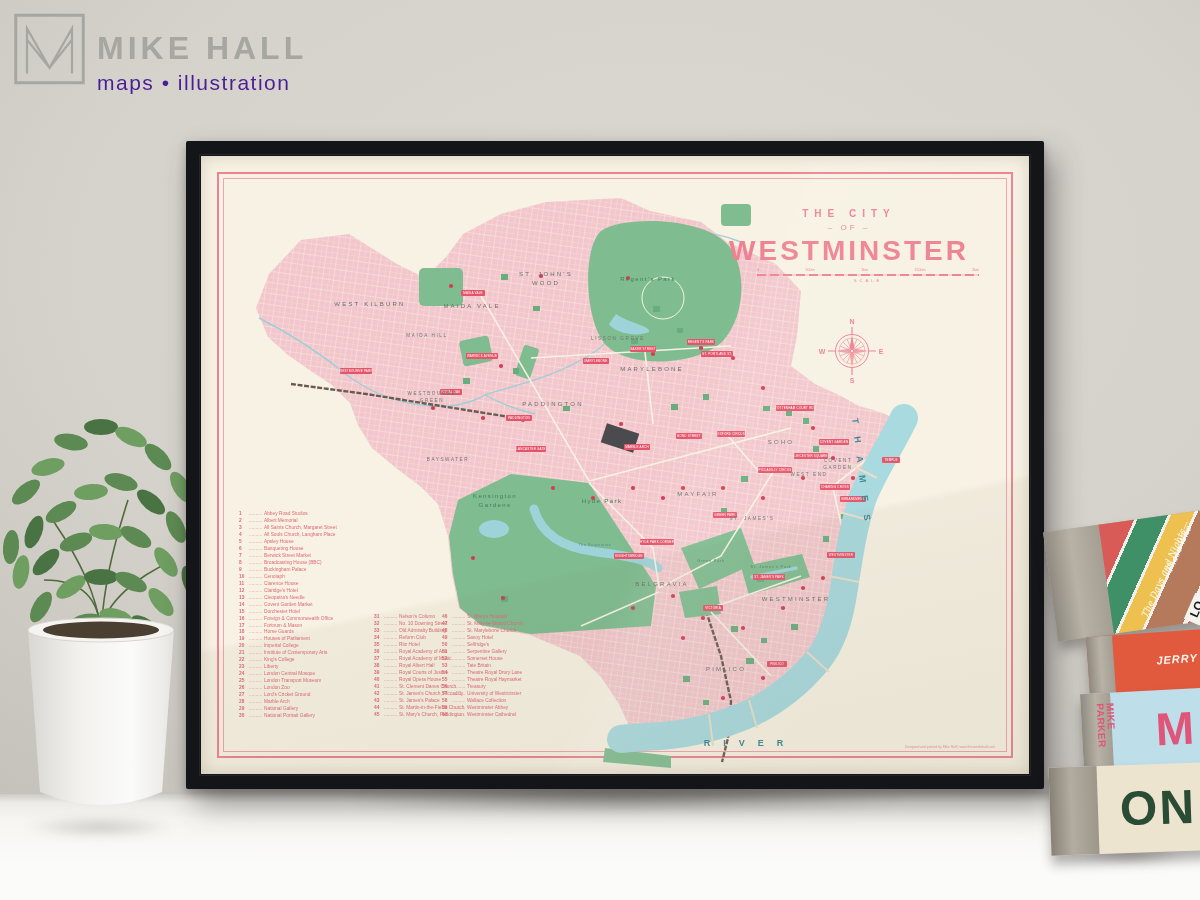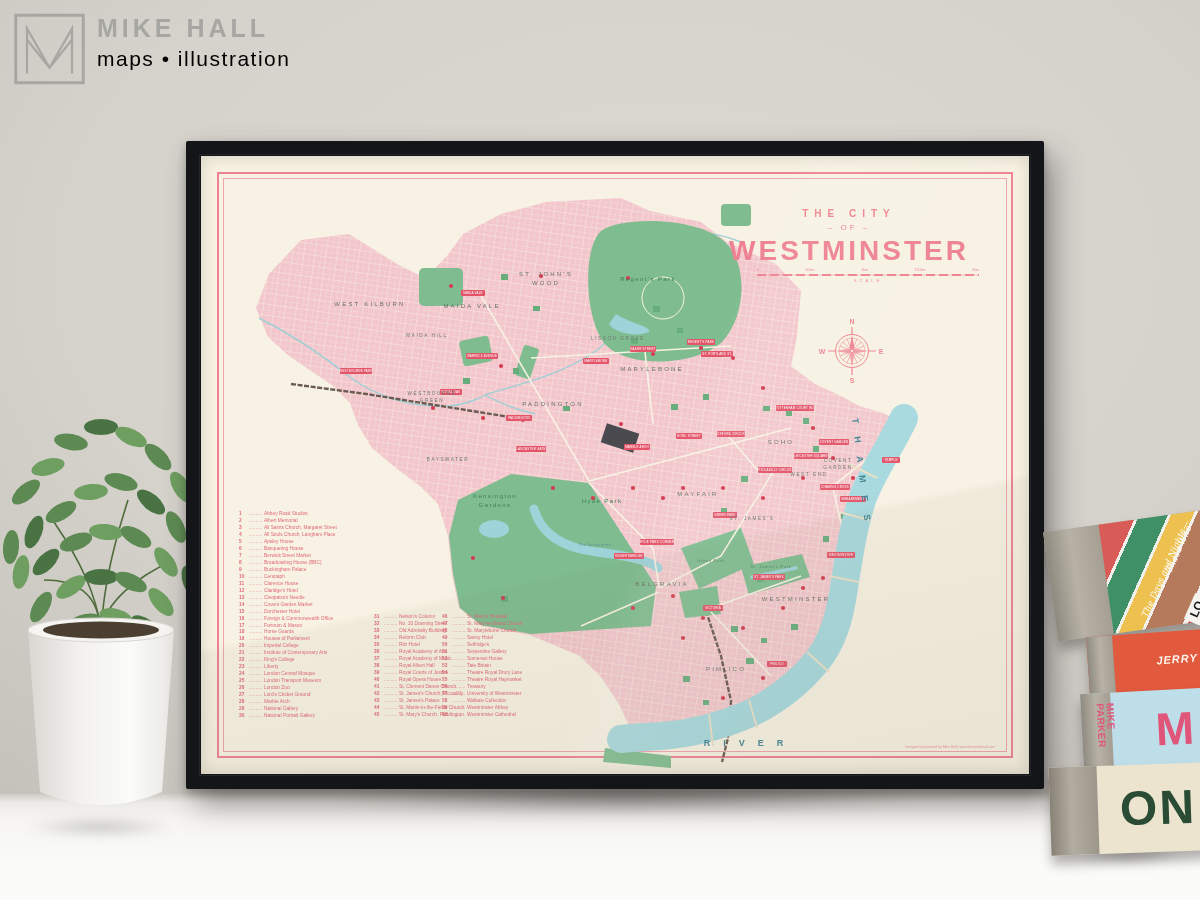--- a/index.html
+++ b/index.html
@@ -12,22 +12,22 @@
     background:linear-gradient(#cfccc7 0px, #ecebe7 9px, #f6f5f2 26px, #fbfbf9 70px);}
   .frame-shadow{position:absolute;left:205px;top:776px;width:840px;height:42px;
     background:radial-gradient(50% 50%, rgba(30,28,25,0.38), rgba(30,28,25,0) 70%);filter:blur(7px);}
   .pot-shadow{position:absolute;left:-10px;top:812px;width:220px;height:30px;
     background:radial-gradient(50% 50%, rgba(30,28,25,0.22), rgba(30,28,25,0) 70%);filter:blur(5px);}
   .books-shadow{position:absolute;left:1048px;top:838px;width:160px;height:30px;
     background:radial-gradient(50% 50%, rgba(30,28,25,0.30), rgba(30,28,25,0) 72%);filter:blur(5px);}
   
   .monogram{position:absolute;left:12px;top:11px;width:75px;height:76px;}
   .brand{position:absolute;left:97px;top:14px;color:#a6a6a2;}
-  .brand-name{font-size:25px;font-weight:bold;letter-spacing:4px;}
-  .brand-tag{font-size:21px;letter-spacing:1.5px;color:#000000;margin-top:4px;}
+  .brand-name{font-size:32px;font-weight:bold;letter-spacing:4px;margin-top:16px;}
+  .brand-tag{font-size:21px;letter-spacing:1.5px;color:#4c1d95;margin-top:4px;}
   .handle{position:absolute;right:16px;top:856px;font-size:27px;color:#b7b6b2;letter-spacing:1px;}
   
   .frame{position:absolute;left:186px;top:141px;width:858px;height:648px;box-sizing:border-box;
     background:#141518;padding:15px;border-radius:2px;
     box-shadow:10px 16px 30px rgba(55,52,48,0.45), 0 4px 10px rgba(0,0,0,0.25);}
   .frame::after{content:"";position:absolute;inset:13px;border:1px solid rgba(255,255,255,0.07);pointer-events:none;}
   .poster{position:relative;width:828px;height:618px;background:#f7f2e3;overflow:hidden;
     box-shadow:inset 0 0 16px rgba(90,80,60,0.22);}
   .glass{position:absolute;inset:0;z-index:60;pointer-events:none;background:
     linear-gradient(112deg, rgba(255,255,255,0) 55%, rgba(255,255,255,0.07) 58%, rgba(255,255,255,0.02) 76%),

